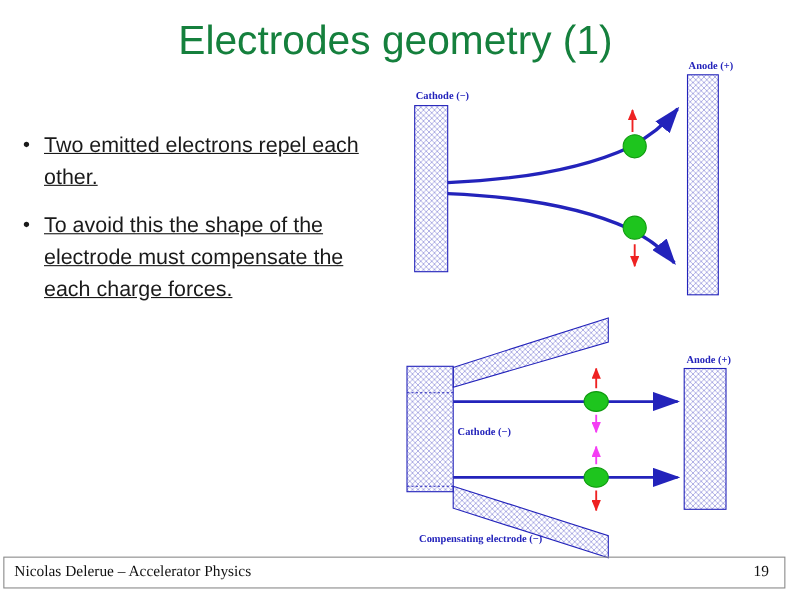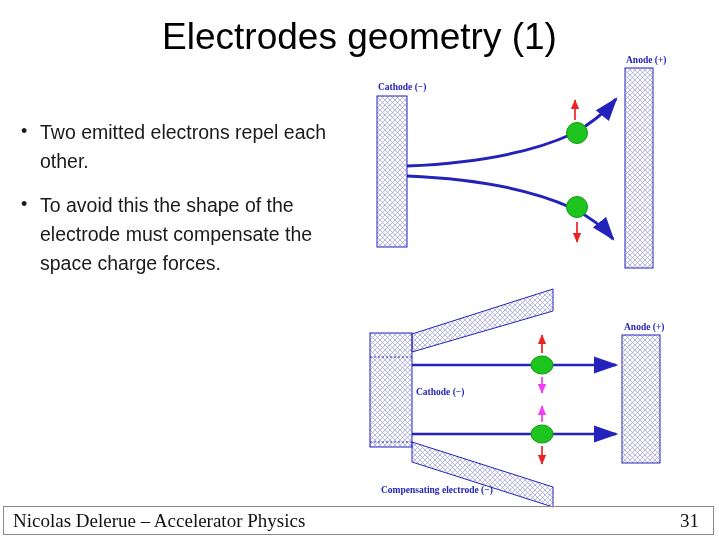--- a/index.html
+++ b/index.html
@@ -2,67 +2,68 @@
 <html><head>
 <meta charset="utf-8">
 <style>
   html,body { margin:0; padding:0; background:#fff; }
   .slide {
     position:relative; width:719px; height:539px; background:#ffffff;
     overflow:hidden; font-family:"Liberation Sans", sans-serif;
   }
   .title {
     position:absolute; top:16px; left:0; width:100%;
-    text-align:center; font-size:37px; color:#000000;
+    text-align:center; font-size:37px; color:#15803d;
     font-family:"Liberation Sans", sans-serif;
   }
   .bullets {
     position:absolute; left:18px; top:118px; width:336px;
   }
   .bullet {
     position:relative; padding-left:22px; margin-bottom:15px;
     font-size:19.5px; line-height:29px; color:#1a1a1a;
     white-space:pre-line;
+    text-decoration:underline;
   }
   .bullet::before {
     content:"\2022"; position:absolute; left:3px; top:-1px;
     font-size:18px; color:#1a1a1a;
   }
   .diagram { position:absolute; }
   .dg-top { left:360px; top:50px; }
   .dg-bot { left:360px; top:283px; }
   .dg-label {
     font-family:"Liberation Serif", serif; font-weight:bold;
     font-size:9.5px; fill:#2323bb;
   }
   .footer {
     position:absolute; left:3px; top:506px; width:711px; height:29px;
     border:1px solid #8a8a8a; box-sizing:border-box;
-    font-family:"Liberation Serif", serif; font-size:19px; color:#111;
+    font-family:"Liberation Serif", serif; font-size:14px; color:#111;
   }
   .footer-left {
     position:absolute; left:9px; top:0; line-height:27px;
   }
   .footer-right {
     position:absolute; right:14px; top:0; line-height:27px;
   }
 </style>
 </head>
 <body>
 
 <div class="slide">
 
   <div class="title">Electrodes geometry (1)</div>
 
   <div class="bullets">
     <div class="bullet">Two emitted electrons repel each
 other.</div>
     <div class="bullet">To avoid this the shape of the
 electrode must compensate the
-space charge forces.</div>
+each charge forces.</div>
   </div>
 
   <svg class="diagram dg-top" width="359" height="235" viewBox="360 50 359 235" xmlns="http://www.w3.org/2000/svg">
     <defs>
       <pattern id="hatch1" width="5" height="5" patternUnits="userSpaceOnUse">
         <path d="M0,5 L5,0 M0,0 L5,5" stroke="#9a9ade" stroke-width="0.7"></path>
       </pattern>
       <marker id="arrowBlueT" viewBox="0 0 10 7" refX="9" refY="3.5" markerWidth="8" markerHeight="5.6" markerUnits="strokeWidth" orient="auto">
           <path d="M0,0 L10,3.5 L0,7 Z" fill="#2323bb"></path>
         </marker>
@@ -123,16 +124,16 @@
 
     <ellipse cx="542" cy="365" rx="11" ry="9" fill="#1ec51e" stroke="#0f9b0f" stroke-width="1"></ellipse>
     <ellipse cx="542" cy="434" rx="11" ry="9" fill="#1ec51e" stroke="#0f9b0f" stroke-width="1"></ellipse>
 
     <text class="dg-label" x="416" y="395">Cathode (−)</text>
     <text class="dg-label" x="381" y="493">Compensating electrode (−)</text>
   </svg>
 
   <div class="footer">
     <span class="footer-left">Nicolas Delerue – Accelerator Physics</span>
-    <span class="footer-right">31</span>
+    <span class="footer-right">19</span>
   </div>
 
 </div>
 
 </body></html>

